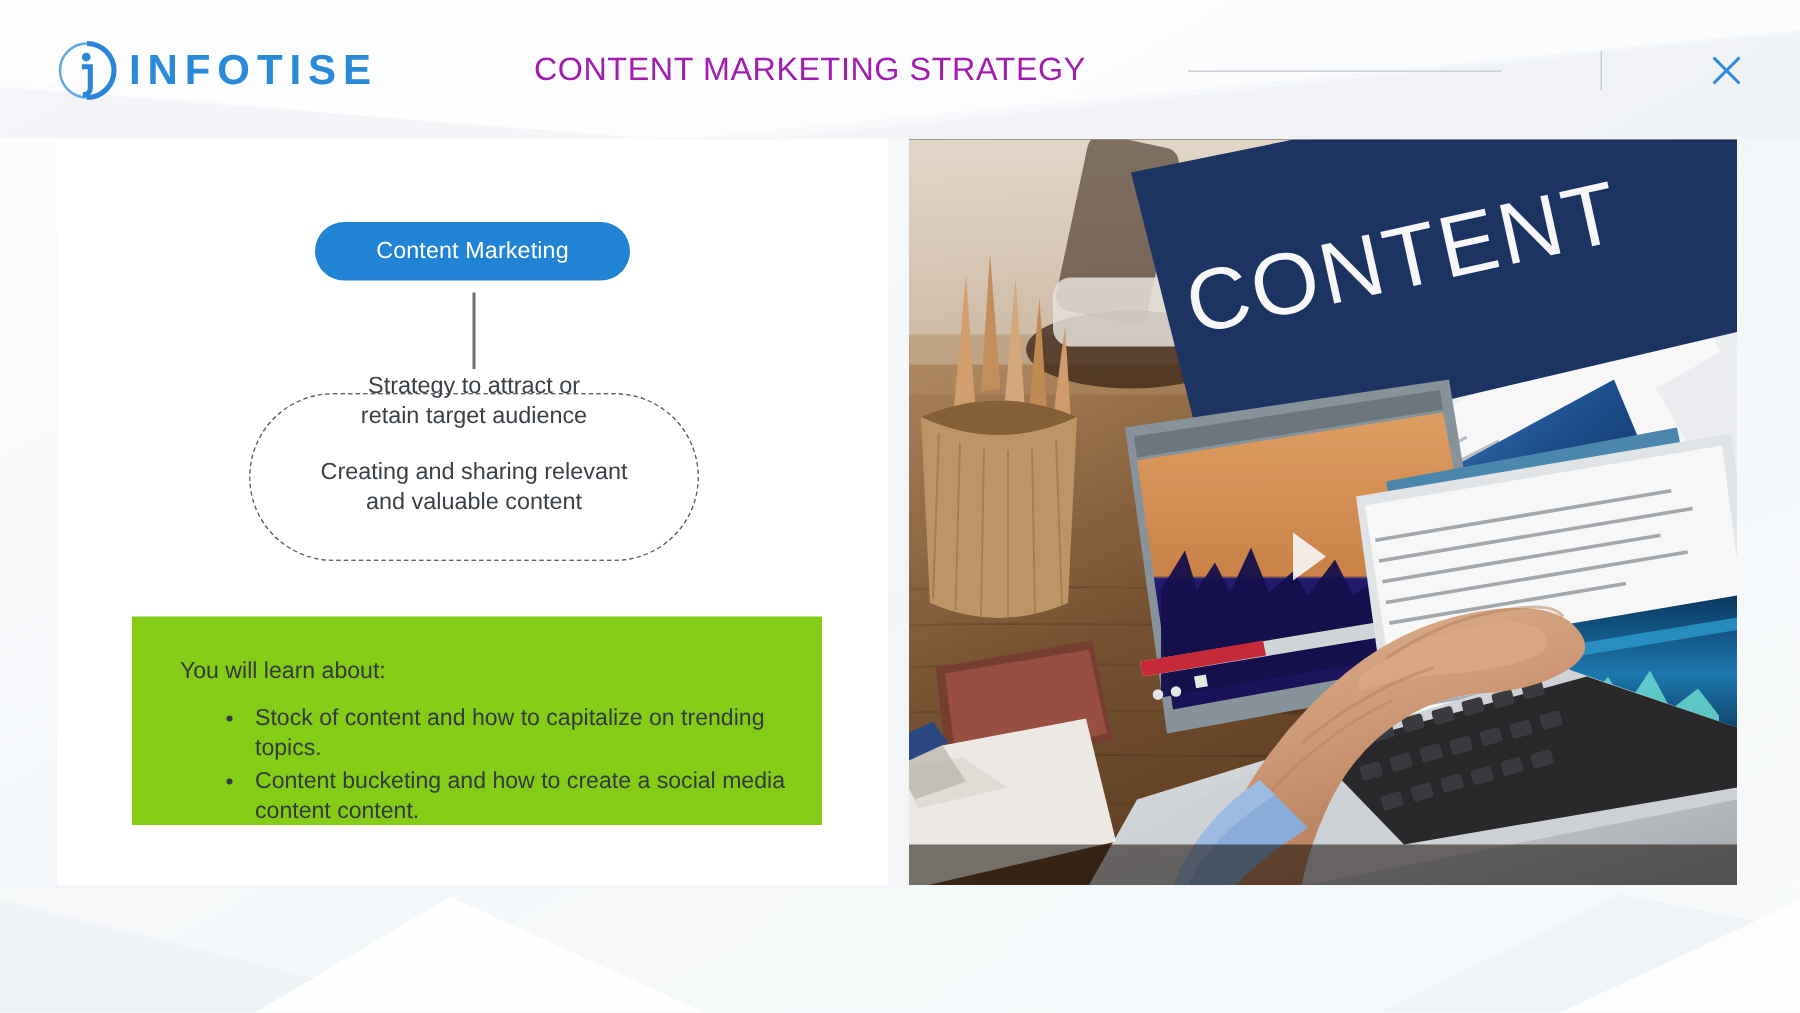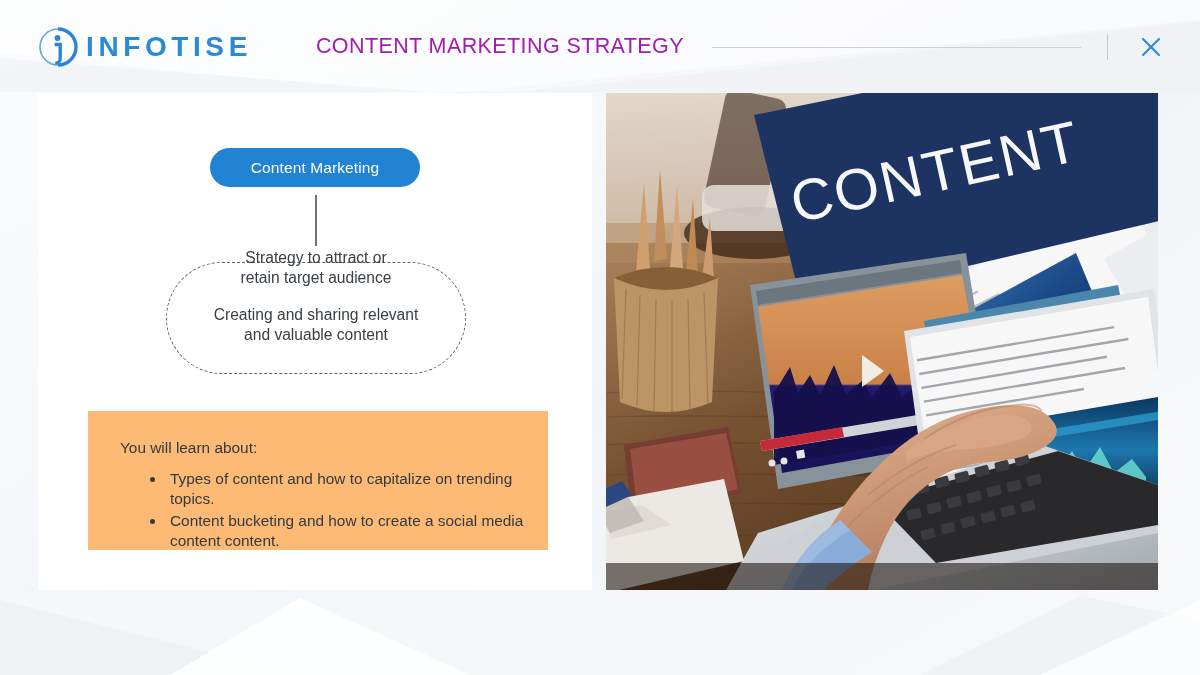--- a/index.html
+++ b/index.html
@@ -13,21 +13,21 @@
     background: linear-gradient(135deg,#fafbfc 0%,#f3f6f8 40%,#eef2f5 70%,#f7f9fa 100%);
   }
 
   
   .bg-layer { position:absolute; inset:0; overflow:hidden; pointer-events:none; }
   .bg-layer svg { position:absolute; inset:0; width:1200px; height:675px; }
 
   
   .header {
     position:absolute; left:0; top:0; width:1200px; height:93px;
-    display:flex; align-items:center;
+    display:flex; align-items:center;gap:40px;
   }
   .logo-wrap { display:flex; align-items:center; margin-left:36px; }
   .logo-mark { width:44px; height:44px; flex:0 0 44px; }
   .logo-text {
     font-size:28px; font-weight:700; letter-spacing:4.6px;
     color:#2a8ada; margin-left:6px; line-height:1;
   }
   .header-title {
     margin-left:64px;
     font-size:21.5px; letter-spacing:.4px; color:#a21caf; font-weight:400;
@@ -66,21 +66,21 @@
     border:1.6px dashed #5d6368; border-radius:56px / 56px;
   }
   .blob-text {
     position:absolute; left:128px; top:155px; width:300px;
     text-align:center; color:#3a4045; font-size:15.6px; line-height:1.28;
   }
   .blob-text .para2 { margin-top:17px; }
 
   .learn-box {
     position:absolute; left:50px; top:318px; width:460px; height:139px;
-    background:#fdba74;
+    background:#84cc16;
   }
   .learn-head {
     position:absolute; left:32px; top:28px;
     font-size:15.4px; color:#333a40;
   }
   .learn-list {
     position:absolute; left:60px; top:58px; width:380px;
     font-size:15.4px; color:#333a40; line-height:1.33;
   }
   .learn-list li { margin-bottom:1px; list-style:disc; margin-left:18px; padding-left:4px; }
@@ -159,21 +159,21 @@
   <div class="blob-text">
     <div>Strategy to attract or</div>
     <div>retain target audience</div>
     <div class="para2">Creating and sharing relevant</div>
     <div>and valuable content</div>
   </div>
 
   <div class="learn-box">
     <div class="learn-head">You will learn about:</div>
     <ul class="learn-list">
-      <li>Types of content and how to capitalize on trending topics.</li>
+      <li>Stock of content and how to capitalize on trending topics.</li>
       <li>Content bucketing and how to create a social media content content.</li>
     </ul>
   </div>
 </div>
 
 <div class="photo">
   <svg width="552" height="497" viewBox="0 0 552 497">
     <defs>
       <linearGradient id="wood" x1="0" y1="0" x2="0.5" y2="1">
         <stop offset="0%" stop-color="#c29a72"></stop>

